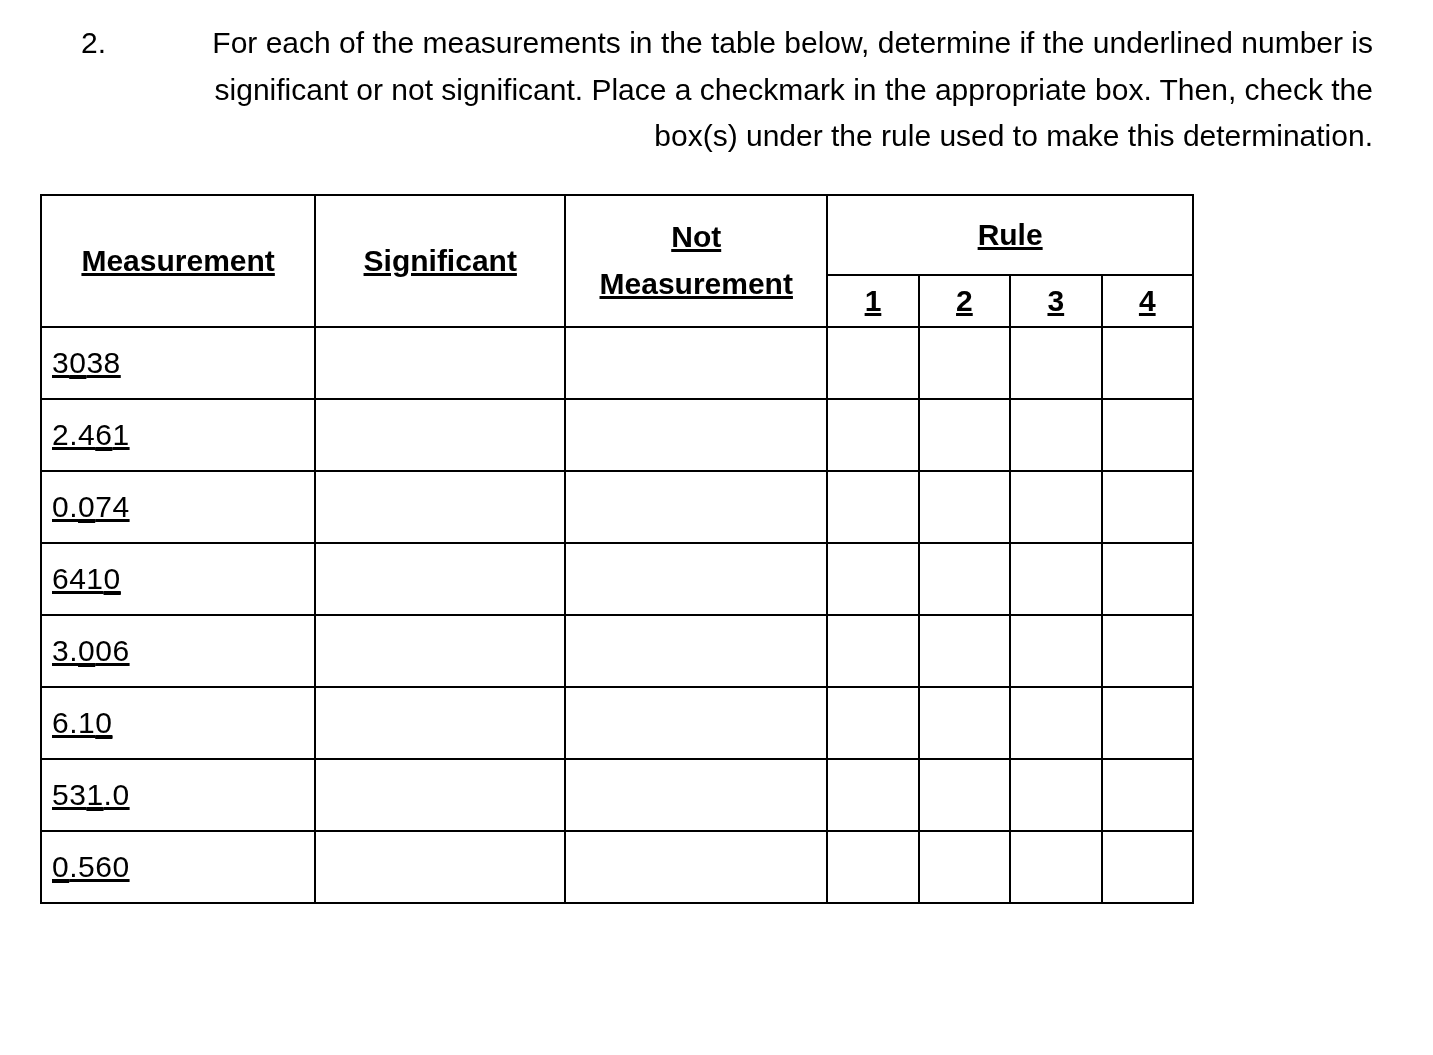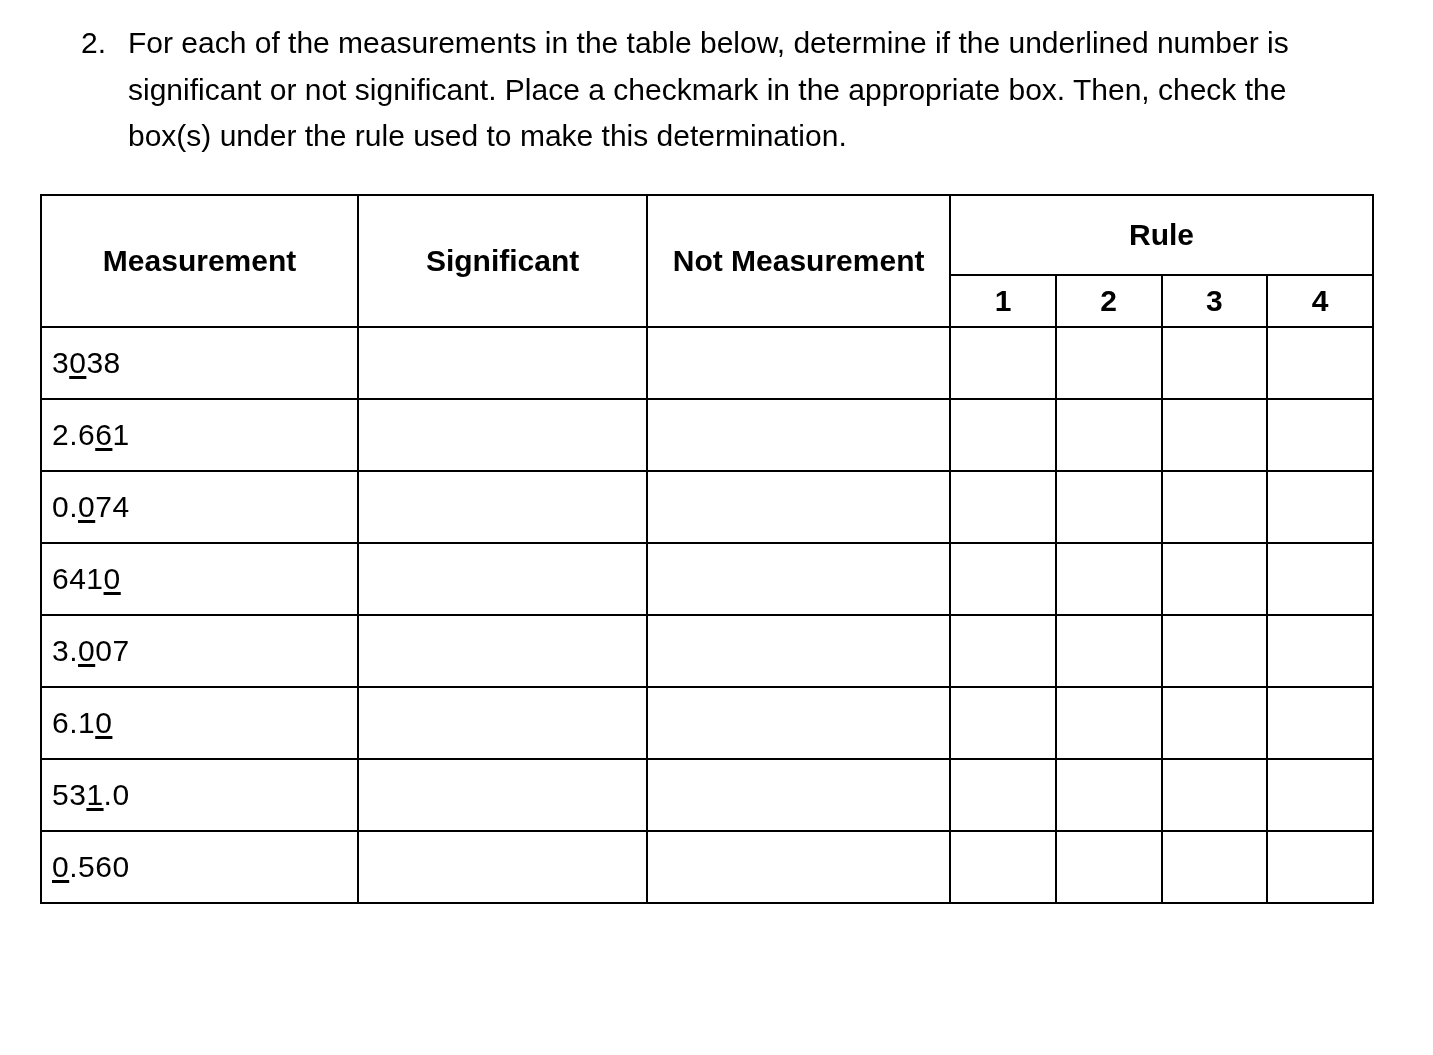--- a/index.html
+++ b/index.html
@@ -23,26 +23,28 @@
     gap: 16px;
     margin: 0 0 34px 0;
   }
   .q-number {
     min-width: 46px;
     text-align: right;
     padding-right: 6px;
   }
   .q-text {
     flex: 1;
+    text-align: right;
   }
 
   table {
     border-collapse: collapse;
-    width: 1334px;
+    width: 1154px;
     margin: 14px 0 0 -20px;
+    text-decoration: underline;
   }
   th, td {
     border: 2px solid #000;
     height: 72px;
     padding: 0 10px;
     vertical-align: middle;
     box-sizing: border-box;
   }
   th {
     font-weight: bold;
@@ -113,21 +115,21 @@
     <tr>
           <td class="meas-cell"><span>3</span><span class="u">0</span><span>38</span></td>
           <td></td>
           <td></td>
           <td></td>
           <td></td>
           <td></td>
           <td></td>
         </tr>
         <tr>
-          <td class="meas-cell"><span>2.6</span><span class="u">6</span><span>1</span></td>
+          <td class="meas-cell"><span>2.4</span><span class="u">6</span><span>1</span></td>
           <td></td>
           <td></td>
           <td></td>
           <td></td>
           <td></td>
           <td></td>
         </tr>
         <tr>
           <td class="meas-cell"><span>0.</span><span class="u">0</span><span>74</span></td>
           <td></td>
@@ -140,21 +142,21 @@
         <tr>
           <td class="meas-cell"><span>641</span><span class="u">0</span><span></span></td>
           <td></td>
           <td></td>
           <td></td>
           <td></td>
           <td></td>
           <td></td>
         </tr>
         <tr>
-          <td class="meas-cell"><span>3.</span><span class="u">0</span><span>07</span></td>
+          <td class="meas-cell"><span>3.</span><span class="u">0</span><span>06</span></td>
           <td></td>
           <td></td>
           <td></td>
           <td></td>
           <td></td>
           <td></td>
         </tr>
         <tr>
           <td class="meas-cell"><span>6.1</span><span class="u">0</span><span></span></td>
           <td></td>

